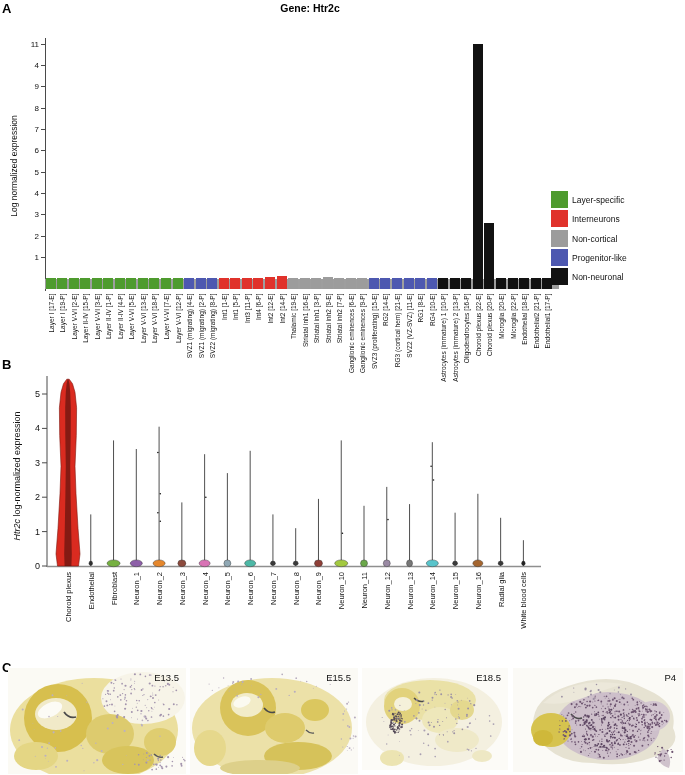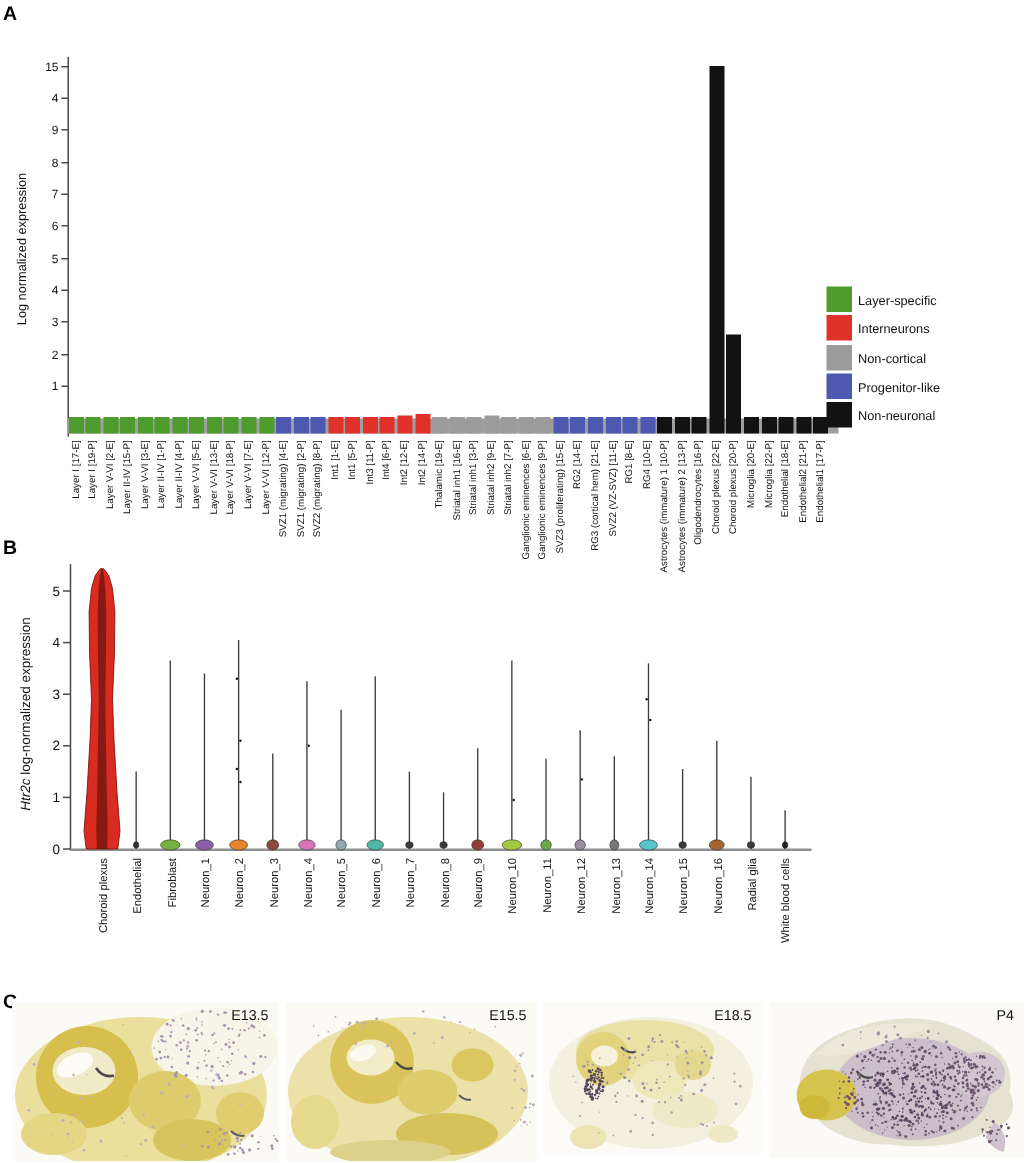--- a/index.html
+++ b/index.html
@@ -26,20 +26,21 @@
   svg{display:block;}
   svg text{font-family:"Liberation Sans","DejaVu Sans",sans-serif;}
   #svgB{position:absolute;left:0;top:0;}
 </style>
 </head>
 <body>
 
 <div id="fig">
 
   <div class="plabel" style="left:2px;top:1px;">A</div>
+  <div id="titleA">Gene: Htr2c</div>
   <div class="vlabel" id="ylabelA">Log normalized expression</div>
   <div id="pA" style="position:absolute;left:0;top:0;width:685px;height:420px;">
       <div style="position: absolute; left: 45px; top: 38px; width: 1px; height: 253px; background: rgb(74, 74, 74);"></div>
       <div class="tkm" style="left: 41px; top: 257.15px; width: 5px; height: 1px;"></div>
       <div class="ytk" style="left: 21px; top: 253.15px;">1</div>
       <div class="tkm" style="left: 41px; top: 235.8px; width: 5px; height: 1px;"></div>
       <div class="ytk" style="left: 21px; top: 231.8px;">2</div>
       <div class="tkm" style="left: 41px; top: 214.45px; width: 5px; height: 1px;"></div>
       <div class="ytk" style="left: 21px; top: 210.45px;">3</div>
       <div class="tkm" style="left: 41px; top: 193.1px; width: 5px; height: 1px;"></div>
@@ -50,21 +51,21 @@
       <div class="ytk" style="left: 21px; top: 146.4px;">6</div>
       <div class="tkm" style="left: 41px; top: 129.05px; width: 5px; height: 1px;"></div>
       <div class="ytk" style="left: 21px; top: 125.05px;">7</div>
       <div class="tkm" style="left: 41px; top: 107.7px; width: 5px; height: 1px;"></div>
       <div class="ytk" style="left: 21px; top: 103.7px;">8</div>
       <div class="tkm" style="left: 41px; top: 86.35px; width: 5px; height: 1px;"></div>
       <div class="ytk" style="left: 21px; top: 82.35px;">9</div>
       <div class="tkm" style="left: 41px; top: 65px; width: 5px; height: 1px;"></div>
       <div class="ytk" style="left: 21px; top: 61px;">4</div>
       <div class="tkm" style="left: 41px; top: 43.65px; width: 5px; height: 1px;"></div>
-      <div class="ytk" style="left: 21px; top: 39.65px;">15</div>
+      <div class="ytk" style="left: 21px; top: 39.65px;">11</div>
       <div style="position: absolute; left: 45px; top: 279px; width: 514px; height: 10px; background: rgb(158, 158, 158);"></div>
       <div class="bar" style="left: 45.5px; top: 277.933px; width: 10px; height: 11.0675px; background: rgb(78, 155, 46);"></div>
       <div class="axl" style="left: 2.5px; top: 337px;">Layer I [17-E]</div>
       <div class="bar" style="left: 57.05px; top: 278.146px; width: 10px; height: 10.854px; background: rgb(78, 155, 46);"></div>
       <div class="axl" style="left: 14.05px; top: 337px;">Layer I [19-P]</div>
       <div class="bar" style="left: 68.6px; top: 277.933px; width: 10px; height: 11.0675px; background: rgb(78, 155, 46);"></div>
       <div class="axl" style="left: 25.6px; top: 337px;">Layer V-VI [2-E]</div>
       <div class="bar" style="left: 80.15px; top: 278.36px; width: 10px; height: 10.6405px; background: rgb(78, 155, 46);"></div>
       <div class="axl" style="left: 37.15px; top: 337px;">Layer II-IV [15-P]</div>
       <div class="bar" style="left: 91.7px; top: 278.146px; width: 10px; height: 10.854px; background: rgb(78, 155, 46);"></div>

